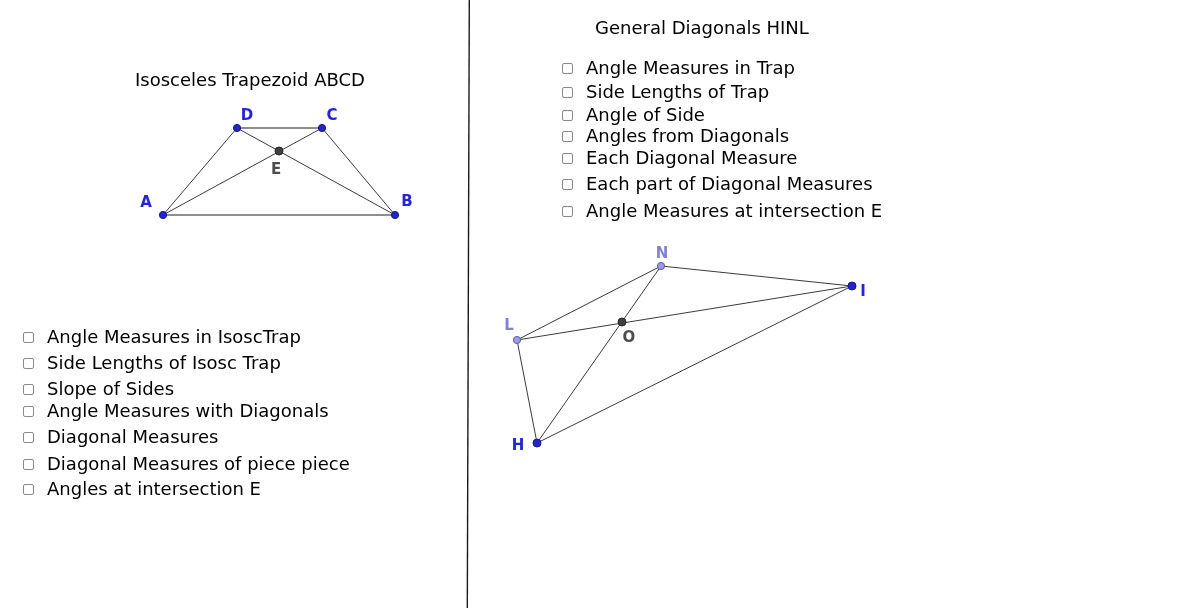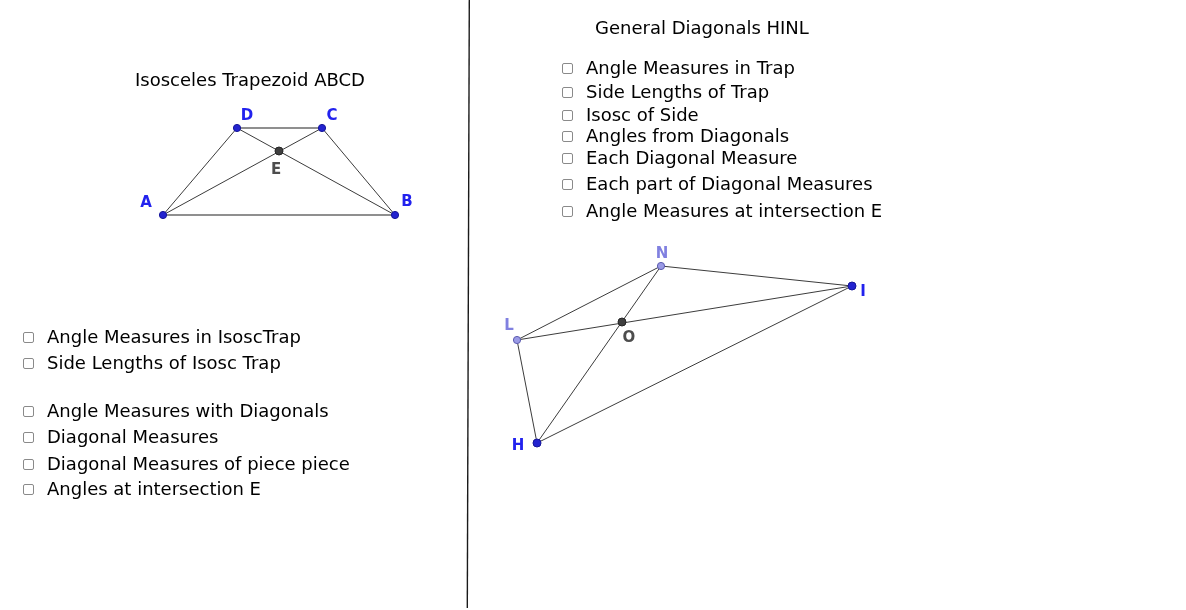--- a/index.html
+++ b/index.html
@@ -114,20 +114,24 @@
   <div class="panel-title" id="right-title">General Diagonals HINL</div>
 
   <label class="cb-row" style="left:23px;top:326px">
     <input type="checkbox" class="cb" style="">
     <span>Angle Measures in IsoscTrap</span>
   </label>
   <label class="cb-row" style="left:23px;top:352px">
     <input type="checkbox" class="cb" style="">
     <span>Side Lengths of Isosc Trap</span>
   </label>
+  <label class="cb-row" style="left:23px;top:378px">
+    <input type="checkbox" class="cb" style="">
+    <span>Slope of Sides</span>
+  </label>
   <label class="cb-row" style="left:23px;top:400px">
     <input type="checkbox" class="cb" style="">
     <span>Angle Measures with Diagonals</span>
   </label>
   <label class="cb-row" style="left:23px;top:426px">
     <input type="checkbox" class="cb" style="">
     <span>Diagonal Measures</span>
   </label>
   <label class="cb-row" style="left:23px;top:453px">
     <input type="checkbox" class="cb" style="">
@@ -141,21 +145,21 @@
   <label class="cb-row" style="left:562px;top:57px">
     <input type="checkbox" class="cb" style="">
     <span>Angle Measures in Trap</span>
   </label>
   <label class="cb-row" style="left:562px;top:81px">
     <input type="checkbox" class="cb" style="">
     <span>Side Lengths of Trap</span>
   </label>
   <label class="cb-row" style="left:562px;top:104px">
     <input type="checkbox" class="cb" style="">
-    <span>Isosc of Side</span>
+    <span>Angle of Side</span>
   </label>
   <label class="cb-row" style="left:562px;top:125px">
     <input type="checkbox" class="cb" style="">
     <span>Angles from Diagonals</span>
   </label>
   <label class="cb-row" style="left:562px;top:147px">
     <input type="checkbox" class="cb" style="">
     <span>Each Diagonal Measure</span>
   </label>
   <label class="cb-row" style="left:562px;top:173px">

